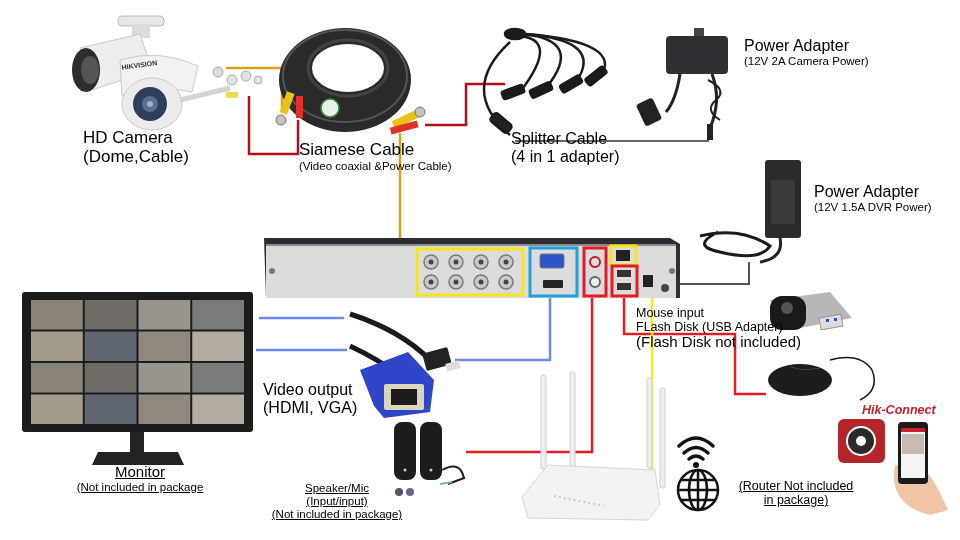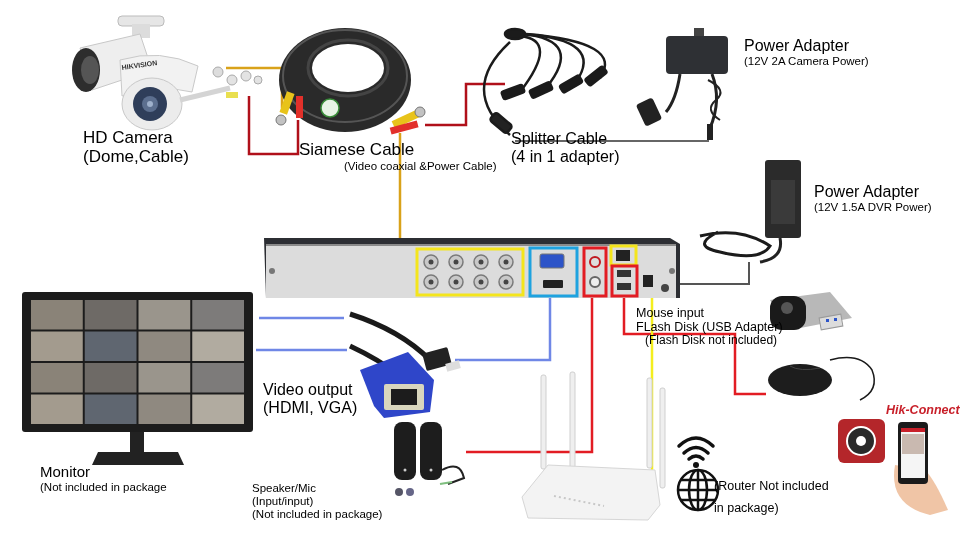--- a/index.html
+++ b/index.html
@@ -2,22 +2,22 @@
 <html><head>
 <meta charset="utf-8">
 <style>
   * { box-sizing: border-box; margin: 0; padding: 0; }
   html, body { width: 960px; height: 540px; background: #ffffff; overflow: hidden; }
   body { position: relative; font-family: "Liberation Sans", sans-serif; color: #111; }
   #stage { position: absolute; left: 0; top: 0; width: 960px; height: 540px; }
   .lbl { position: absolute; line-height: 1.12; white-space: nowrap; color: #000000; }
   .lbl .t { display: block; font-size: 17px; }
   .lbl .s { display: block; font-size: 11.5px; }
-  .lbl.c { text-align: left; }
-  .hik { position: absolute; left: 886px; top: 403px; font-size: 12.5px; font-weight: bold; font-style: italic; color: #c8202a; font-family: "Liberation Sans", sans-serif; }
+  .lbl.c { text-align: center; text-decoration: underline; }
+  .hik { position: absolute; left: 862px; top: 403px; font-size: 12.5px; font-weight: bold; font-style: italic; color: #c8202a; font-family: "Liberation Sans", sans-serif; }
   svg text { font-family: "Liberation Sans", sans-serif; }
 </style>
 </head>
 <body>
 
 <div id="stage">
 <svg width="960" height="540" viewBox="0 0 960 540" xmlns="http://www.w3.org/2000/svg">
 
   <polyline points="226,68 282,68 282,108" fill="none" stroke="#d9a21a" stroke-width="2.5"></polyline>
 
@@ -256,21 +256,21 @@
 </svg>
 
 
 <div class="lbl" style="left:83px;top:128px;">
   <span class="t">HD Camera</span>
   <span class="t">(Dome,Cable)</span>
 </div>
 
 <div class="lbl" style="left:299px;top:140px;">
   <span class="t">Siamese Cable</span>
-  <span class="s" style="margin-top:1px;margin-left:45px;">(Video coaxial &amp;Power Cable)</span>
+  <span class="s" style="margin-top:1px;">(Video coaxial &amp;Power Cable)</span>
 </div>
 
 <div class="lbl" style="left:511px;top:106px;margin-top:24px;">
   <span class="t" style="font-size:16px;">Splitter Cable</span>
   <span class="t" style="font-size:16px;">(4 in 1 adapter)</span>
 </div>
 
 <div class="lbl" style="left:744px;top:37px;">
   <span class="t" style="font-size:16px;">Power Adapter</span>
   <span class="s">(12V 2A Camera Power)</span>
@@ -278,38 +278,38 @@
 
 <div class="lbl" style="left:814px;top:183px;">
   <span class="t" style="font-size:16px;">Power Adapter</span>
   <span class="s">(12V 1.5A DVR Power)</span>
 </div>
 
 
 <div class="lbl" style="left:636px;top:306px;">
   <span class="t" style="font-size:12.5px;">Mouse input</span>
   <span class="t" style="font-size:12.5px;">FLash Disk (USB Adapter)</span>
-  <span class="t" style="font-size:12px;margin-left:9px;">(Flash Disk not included)</span>
+  <span class="t" style="font-size:15px;">(Flash Disk not included)</span>
 </div>
 
 <div class="lbl c" style="left:40px;top:464px;width:200px;">
   <span class="t" style="font-size:15px;">Monitor</span>
   <span class="s">(Not included in package</span>
 </div>
 
 <div class="lbl" style="left:263px;top:381px;">
   <span class="t" style="font-size:16px;">Video output</span>
   <span class="t" style="font-size:16px;">(HDMI, VGA)</span>
 </div>
 
 <div class="lbl c" style="left:252px;top:482px;width:170px;">
   <span class="s">Speaker/Mic</span>
   <span class="s">(Input/input)</span>
   <span class="s">(Not included in package)</span>
 </div>
 
 <div class="lbl c" style="left:714px;top:479px;width:164px;">
   <span class="s" style="font-size:12.5px;">(Router Not included</span>
-  <span class="s" style="font-size:12.5px;margin-top:8px;">in package)</span>
+  <span class="s" style="font-size:12.5px;">in package)</span>
 </div>
 
 <div class="hik">Hik-Connect</div>
 </div>
 
 </body></html>

